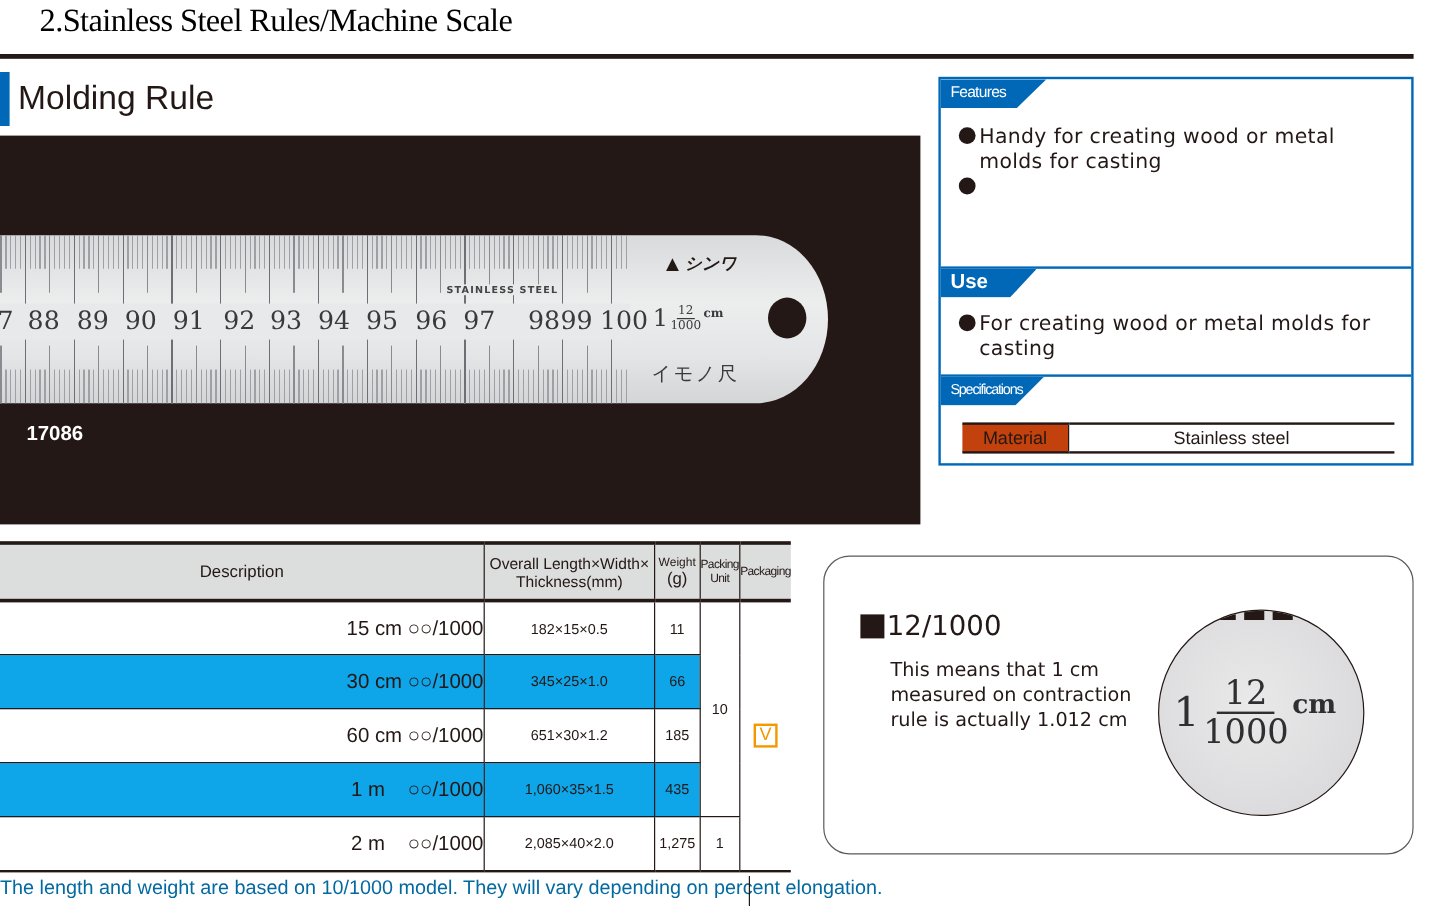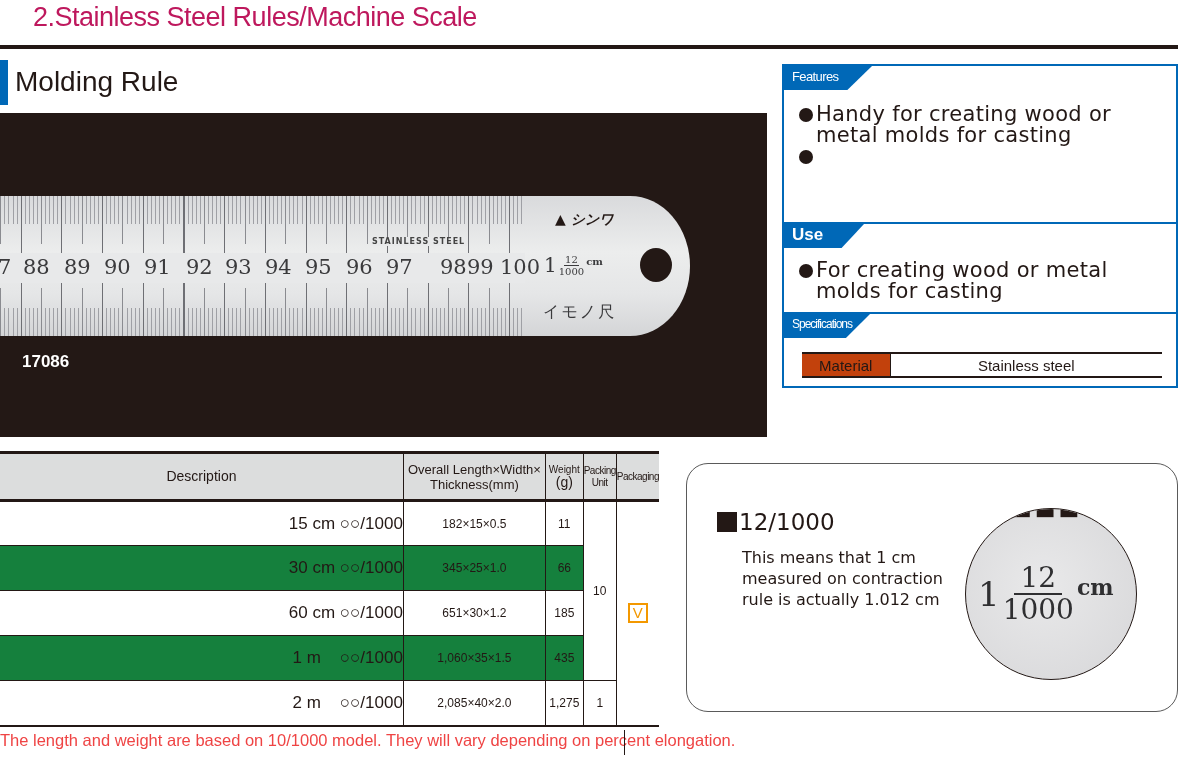--- a/index.html
+++ b/index.html
@@ -1,19 +1,19 @@
 <!DOCTYPE html>
 <html><head>
 <meta charset="utf-8">
 <style>
   * { box-sizing: border-box; margin: 0; padding: 0; }
   html, body { width: 1193px; height: 763px; background: #ffffff; overflow: hidden; }
   body { position: relative; font-family: "DejaVu Sans", sans-serif; color: #231815; }
 
-  .chapter-title { position: absolute; left: 33px; top: 2px; font-size: 27px; font-weight: normal; letter-spacing: -0.5px; color: #be185d; font-family: Liberation Sans, sans-serif; }
+  .chapter-title { position: absolute; left: 33px; top: 2px; font-size: 27px; font-weight: normal; letter-spacing: -0.5px; color: #000000; font-family: Liberation Serif, serif; }
   .chapter-rule { position: absolute; left: 0; top: 45px; width: 1178px; height: 4px; background: #231815; }
 
   .section-bar { position: absolute; left: 0; top: 60px; width: 8px; height: 45px; background: #0068b7; }
   .section-title { position: absolute; left: 15px; top: 66px; font-size: 28px; color: #231815; font-family: "Liberation Sans", sans-serif; }
 
   
   .photo { position: absolute; left: 0; top: 113px; width: 767px; height: 324px; background: #231815; overflow: hidden; }
   .ruler { position: absolute; left: -20px; top: 83px; width: 710px; height: 140px; background: linear-gradient(180deg, #d9dadc 0%, #eceded 40%, #e5e6e7 70%, #d4d5d7 100%); border-radius: 0 60px 60px 0 / 0 70px 70px 0; }
   .ticks-top { position: absolute; left: 0; top: 0; width: 545px; height: 70px;
     background:
@@ -40,42 +40,42 @@
   .ruler-hole { position: absolute; left: 660px; top: 52px; width: 32px; height: 34px; border-radius: 50%; background: #231815; }
   .product-code { position: absolute; left: 22px; top: 239px; color: #ffffff; font-size: 17px; font-weight: bold; font-family: "Liberation Sans", sans-serif; text-align: right; }
 
   
   .infobox { position: absolute; left: 782px; top: 64px; width: 396px; height: 324px; border: 2px solid #0068b7; }
   .info-section { position: absolute; left: 0; width: 392px; border-bottom: 2px solid #0068b7; }
   .info-section.last { border-bottom: none; }
   .info-tab { position: absolute; left: 0; top: 0; height: 24px; padding: 3px 8px 0 8px; color: #fff; font-family: "Liberation Sans", sans-serif; background: #0068b7; clip-path: polygon(0 0, 100% 0, 72% 100%, 0 100%); }
   .info-tab.narrow { font-size: 13px; letter-spacing: -0.6px; transform-origin: left; width: 88px; }
   .info-tab.use { font-size: 17px; font-weight: bold; width: 80px; padding-top: 1px; }
-  .bullets { position: absolute; left: 15px; font-size: 21px; line-height: 21px; color: #231815; list-style: none; letter-spacing: 0.3px; }
+  .bullets { position: absolute; left: 15px; font-size: 17px; line-height: 21px; color: #231815; list-style: none; letter-spacing: 0.3px; }
   .bullets li { padding-left: 17px; text-indent: -17px; }
   .bullets li .dot { display: inline-block; width: 14px; height: 14px; border-radius: 50%; background: #231815; margin-right: 3px; vertical-align: -1px; text-indent: 0; }
   .spec-table { position: absolute; left: 18px; top: 286px; width: 360px; border-collapse: collapse; font-family: "Liberation Sans", sans-serif; font-size: 15px; }
   .spec-table td { border-top: 2px solid #231815; border-bottom: 2px solid #231815; height: 24px; text-align: center; }
   .spec-table td.key { background: #c2410c; width: 88px; border-right: 1px solid #231815; }
 
   
   .ptable { position: absolute; left: 0; top: 451px; width: 659px; border-collapse: collapse; font-family: "Liberation Sans", sans-serif; color: #231815; }
   .ptable th { background: #dcdddd; font-weight: normal; height: 48px; border-top: 3px solid #231815; border-bottom: 3px solid #231815; border-left: 1px solid #231815; font-size: 13px; line-height: 15px; }
   .ptable th:first-child { border-left: none; font-size: 14px; }
   .ptable th.tiny { font-size: 10px; line-height: 12px; letter-spacing: -0.5px; }
   .ptable th.wt { font-size: 10px; line-height: 13px; margin-top: 24px; }
   .ptable th.wt .g { font-size: 14px; }
   .ptable td { height: 45px; border-bottom: 1px solid #231815; border-left: 1px solid #231815; font-size: 12px; text-align: center; }
   .ptable td.desc { border-left: none; text-align: right; padding-left: 11px; font-size: 17px; }
-  .ptable tr.alt td.hl { background: #15803d; }
+  .ptable tr.alt td.hl { background: #0ea5e9; }
   .ptable tr:last-child td { border-bottom: 2px solid #231815; }
   .ptable td.pack { vertical-align: middle; }
   .v-badge { display: inline-block; width: 20px; height: 20px; border: 2px solid #f39800; color: #f39800; font-size: 15px; line-height: 16px; text-align: center; font-family: "Liberation Sans", sans-serif; }
 
-  .footnote { position: absolute; left: 0; top: 731px; font-size: 16.5px; font-family: "Liberation Sans", sans-serif; color: #ef4444; }
+  .footnote { position: absolute; left: 0; top: 731px; font-size: 16.5px; font-family: "Liberation Sans", sans-serif; color: #0369a1; }
   .caret { position: absolute; left: 624px; top: 730px; width: 1px; height: 25px; background: #231815; }
 
   
   .explain { position: absolute; left: 686px; top: 463px; width: 492px; height: 249px; border: 1px solid #5a5a5a; border-radius: 22px; }
   .explain-title { position: absolute; left: 30px; top: 45px; font-size: 23px; color: #231815; display: flex; align-items: center; }
   .explain-title .sq { display: inline-block; width: 20px; height: 20px; background: #231815; margin-right: 2px; }
   .explain-text { position: absolute; left: 55px; top: 83px; font-size: 16px; line-height: 21px; width: 220px; color: #231815; }
   .zoom-circle { position: absolute; left: 278px; top: 44px; width: 172px; height: 172px; border-radius: 50%; border: 1px solid #231815; background: radial-gradient(circle at 45% 45%, #e9e9ea, #d6d6d8); overflow: hidden; }
   .zoom-circle .topmark { position: absolute; left: 45px; top: -10px; width: 90px; height: 22px; font-weight: bold; font-size: 22px; color: #231815; letter-spacing: 3px; }
   .zoom-fraction { position: absolute; left: 12px; top: 54px; display: flex; align-items: center; font-family: "DejaVu Serif", serif; color: #2f2f31; }

